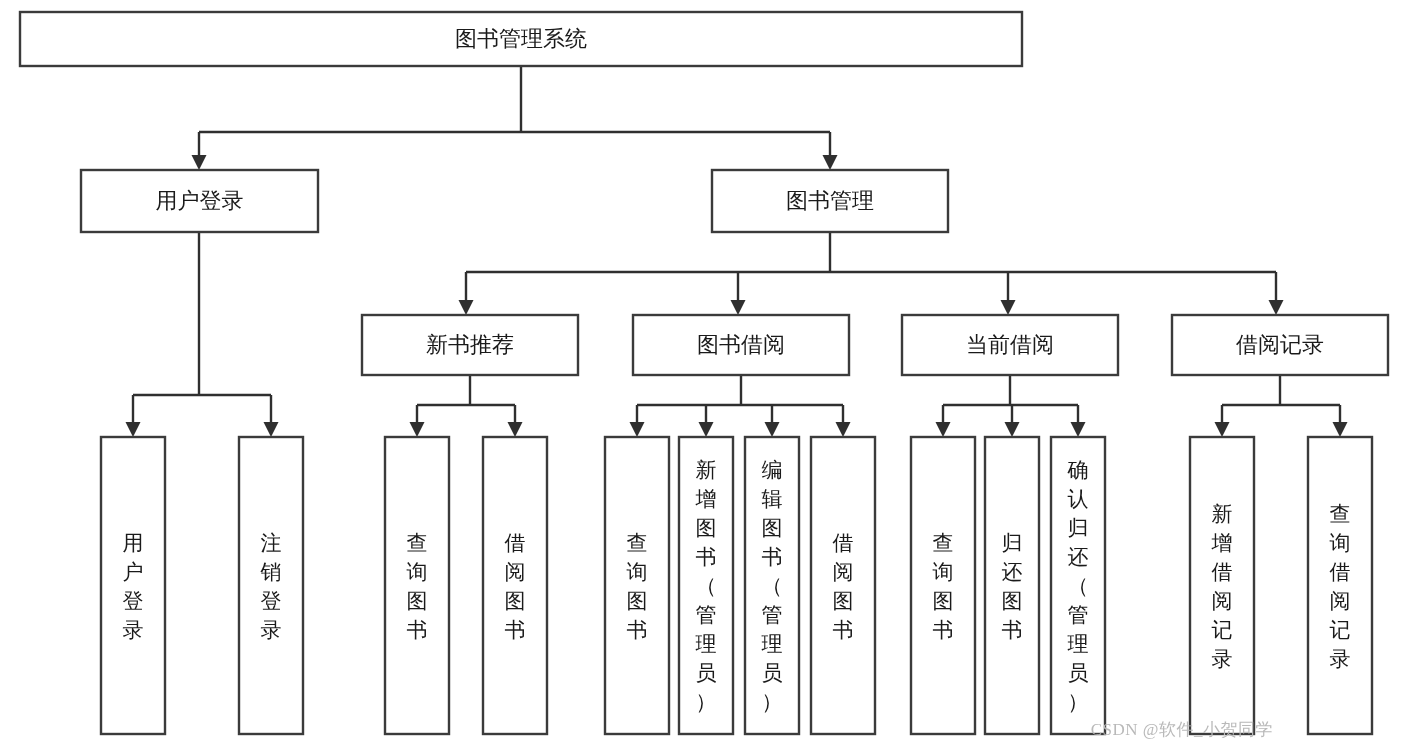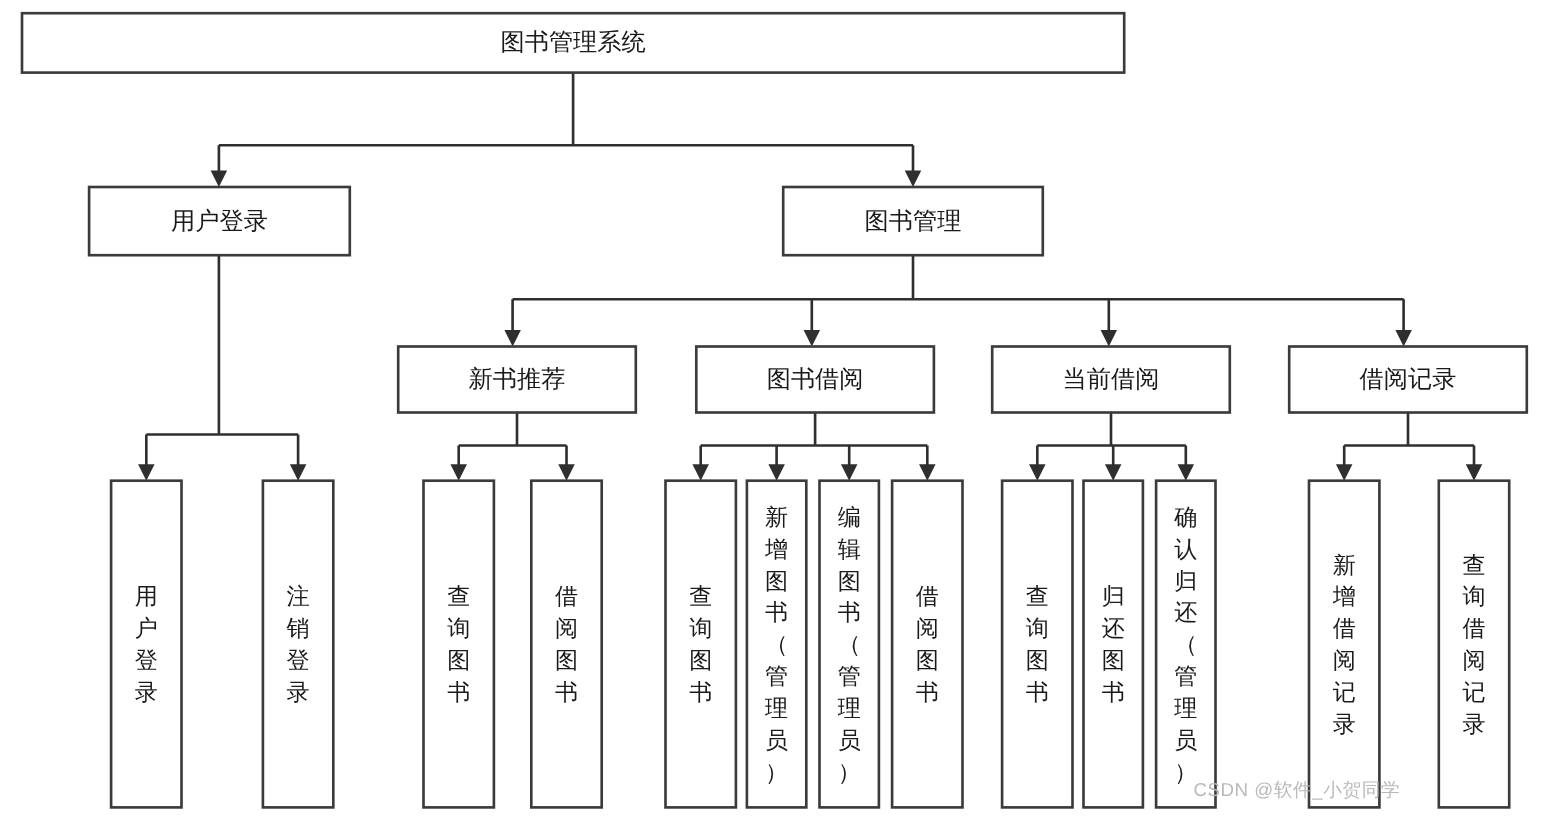--- a/index.html
+++ b/index.html
@@ -52,22 +52,22 @@
   }
   .node-label-v {
     font-family: "Liberation Sans", "DejaVu Sans", sans-serif;
     font-size: 21px;
     fill: #1a1a1a;
     text-anchor: middle;
   }
   .watermark-text {
     position: absolute;
     right: 10px;
-    bottom: 17px;
-    font-family: Liberation Sans, sans-serif;
+    bottom: 6px;
+    font-family: Liberation Serif, serif;
     font-size: 17px;
     color: #b9b9b9;
     letter-spacing: 0.5px;
     white-space: nowrap;
     user-select: none;
   }
 </style>
 </head>
 <body>
 

